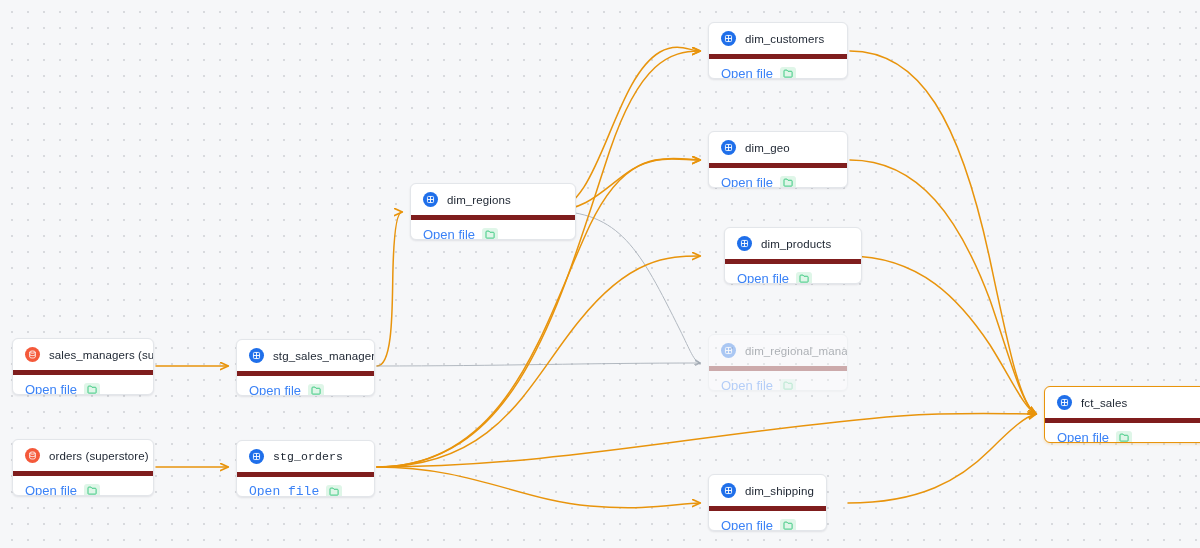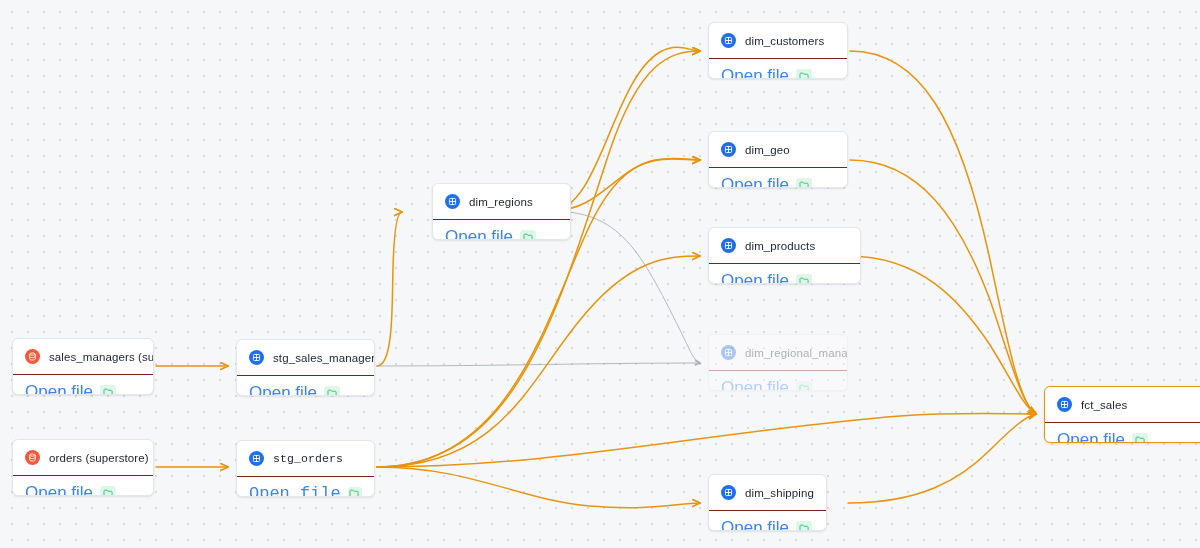--- a/index.html
+++ b/index.html
@@ -30,33 +30,33 @@
   }
   .node.selected{
     border:1.6px solid #e8940c;
     box-shadow:0 1px 3px rgba(232,148,12,.25);
   }
   .node.dimmed{ opacity:.35; }
 
   .node-head{
     display:flex;align-items:center;gap:9px;
     height:36px;padding:0 12px;
-    border-bottom:1px solid #7f1d1d;
+    border-bottom:5px solid #7f1d1d;
     box-sizing:border-box;
   }
   .node-title{
     font-size:11.5px;color:#1c2430;letter-spacing:.1px;white-space:nowrap;
   }
   .node-foot{
     display:flex;align-items:center;gap:7px;
     height:null;padding:7px 12px 0 12px;
     box-sizing:border-box;
   }
   .open-file{
-    font-size:17px;color:#3b82f6;white-space:nowrap;cursor:pointer;
+    font-size:13px;color:#3b82f6;white-space:nowrap;cursor:pointer;
   }
 
   
   .ic{flex:0 0 auto;display:inline-flex;align-items:center;justify-content:center;}
   .ic-round{width:15px;height:15px;border-radius:50%;}
   .ic-source{background:#f4593a;}
   .ic-model{background:#1f6fea;}
   .ic svg{display:block;}
 
   .folder-chip{
@@ -174,21 +174,21 @@
         </div>
         <div class="node-foot">
           <span class="open-file">Open file</span>
           <span class="folder-chip">
             <svg width="11" height="9" viewBox="0 0 12 10">
               <path d="M1,8.4 L1,2.1 C1,1.6 1.4,1.2 1.9,1.2 L4.3,1.2 L5.4,2.5 L9.1,2.5 C9.6,2.5 10,2.9 10,3.4 L10,8.4 C10,8.8 9.7,9 9.4,9 L1.7,9 C1.3,9 1,8.8 1,8.4 Z" fill="none" stroke="#34c77b" stroke-width="1.05" stroke-linejoin="round"></path>
             </svg>
           </span>
         </div>
       </div>
-      <div class="node" style="left: 410px; top: 183px; width: 139px; height: 57px; margin-left: 22px;">
+      <div class="node" style="left: 410px; top: 183px; width: 166px; height: 57px;">
         <div class="node-head">
           <span class="ic ic-round ic-model">
             <svg width="9" height="9" viewBox="0 0 10 10">
               <rect x="1.6" y="1.6" width="6.8" height="6.8" rx="1.1" fill="none" stroke="#fff" stroke-width="1"></rect>
               <line x1="1.6" y1="5" x2="8.4" y2="5" stroke="#fff" stroke-width="1"></line>
               <line x1="5" y1="1.6" x2="5" y2="8.4" stroke="#fff" stroke-width="1"></line>
             </svg>
           </span>
           <span class="node-title">dim_regions</span>
         </div>
@@ -234,21 +234,21 @@
         </div>
         <div class="node-foot">
           <span class="open-file">Open file</span>
           <span class="folder-chip">
             <svg width="11" height="9" viewBox="0 0 12 10">
               <path d="M1,8.4 L1,2.1 C1,1.6 1.4,1.2 1.9,1.2 L4.3,1.2 L5.4,2.5 L9.1,2.5 C9.6,2.5 10,2.9 10,3.4 L10,8.4 C10,8.8 9.7,9 9.4,9 L1.7,9 C1.3,9 1,8.8 1,8.4 Z" fill="none" stroke="#34c77b" stroke-width="1.05" stroke-linejoin="round"></path>
             </svg>
           </span>
         </div>
       </div>
-      <div class="node" style="left: 708px; top: 227px; width: 153px; height: 57px;">
+      <div class="node" style="left: 724px; top: 227px; width: 138px; height: 57px;">
         <div class="node-head">
           <span class="ic ic-round ic-model">
             <svg width="9" height="9" viewBox="0 0 10 10">
               <rect x="1.6" y="1.6" width="6.8" height="6.8" rx="1.1" fill="none" stroke="#fff" stroke-width="1"></rect>
               <line x1="1.6" y1="5" x2="8.4" y2="5" stroke="#fff" stroke-width="1"></line>
               <line x1="5" y1="1.6" x2="5" y2="8.4" stroke="#fff" stroke-width="1"></line>
             </svg>
           </span>
           <span class="node-title">dim_products</span>
         </div>

